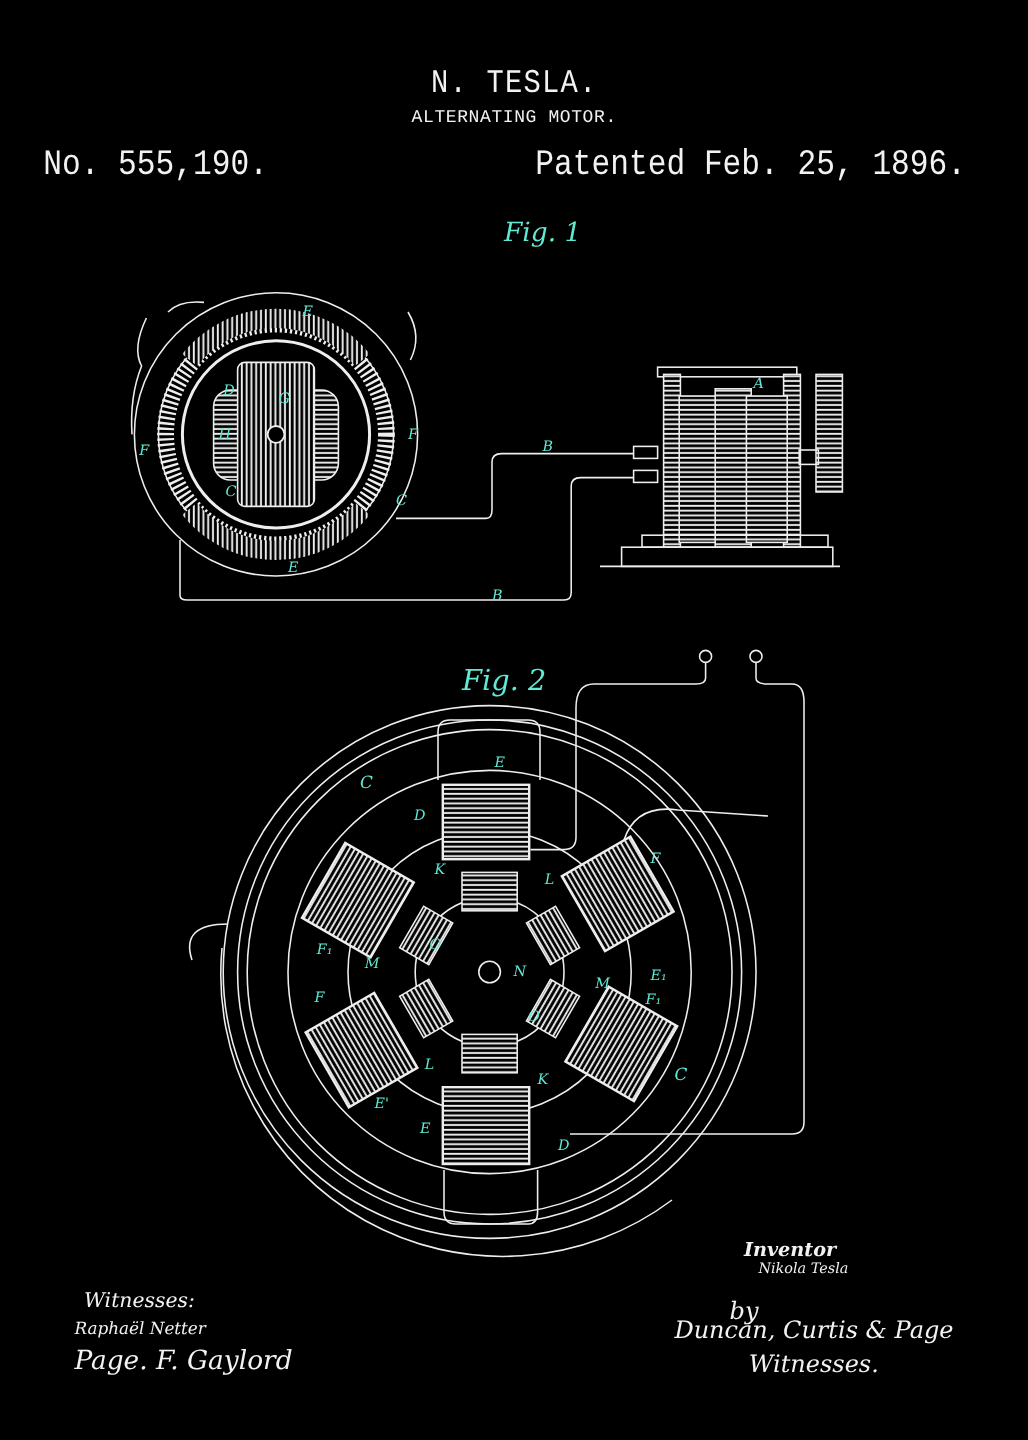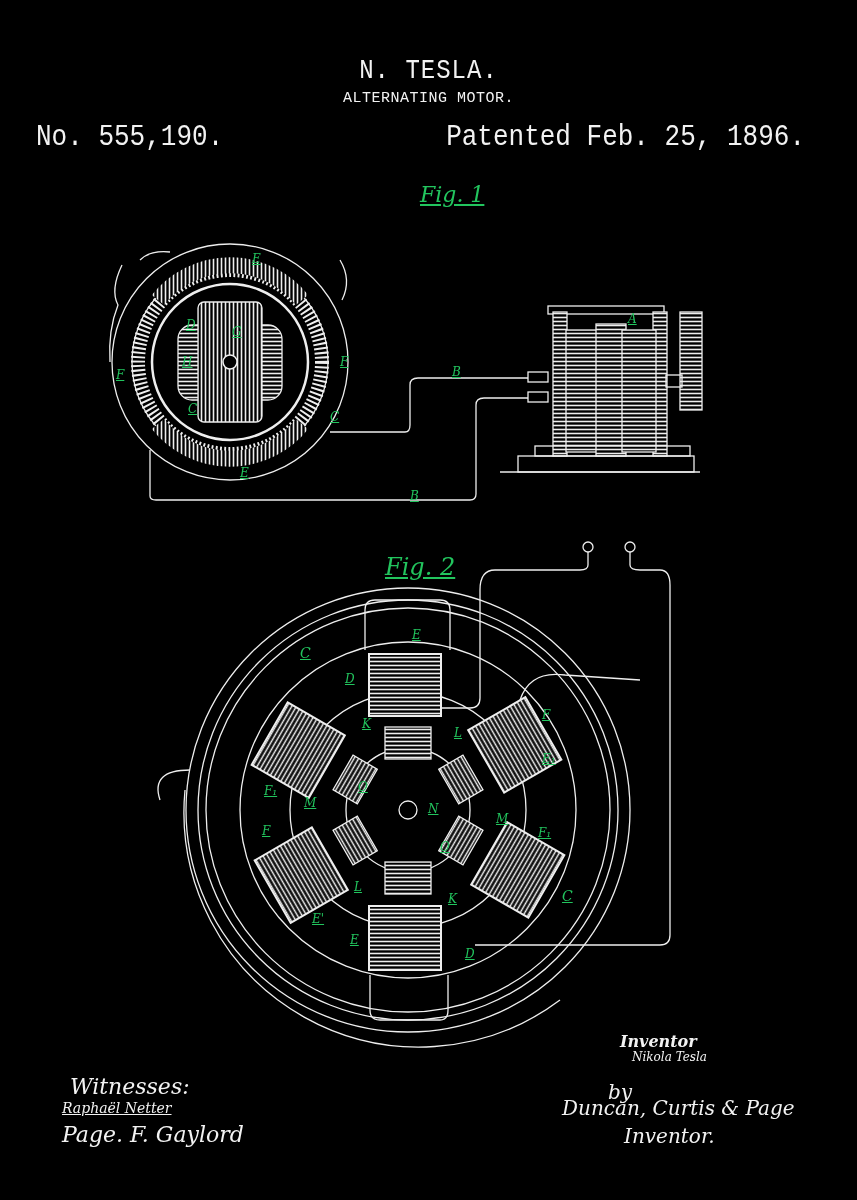--- a/index.html
+++ b/index.html
@@ -3,21 +3,21 @@
 <meta charset="utf-8">
 <style>
   html, body { margin:0; padding:0; background:#000; }
   body { width:857px; height:1200px; position:relative; overflow:hidden; color:#f2f2f2; font-family:"Liberation Serif", "DejaVu Serif", serif; }
   .abs { position:absolute; }
   .hdr-name { top:57px; left:0; width:857px; text-align:center; font-size:24px; letter-spacing:1px; font-family:"Liberation Mono","DejaVu Sans Mono",monospace; transform:scaleY(1.15); }
   .hdr-title { top:90px; left:0; width:857px; text-align:center; font-size:15px; letter-spacing:0.5px; font-family:"Liberation Mono","DejaVu Sans Mono",monospace; }
   .hdr-no { top:120px; left:36px; font-size:26px; font-family:"Liberation Mono","DejaVu Sans Mono",monospace; transform:scaleY(1.15); transform-origin:left top; }
   .hdr-date { top:120px; right:52px; font-size:26px; font-family:"Liberation Mono","DejaVu Sans Mono",monospace; transform:scaleY(1.15); transform-origin:right top; }
   .script { font-family:"DejaVu Serif","Liberation Serif",serif; font-style:italic; }
-  .lbl { position:absolute; font-family:"DejaVu Serif",serif; font-style:italic; font-size:12px; color:#22c55e;text-decoration:underline; }
+  .lbl { position:absolute; font-family:"DejaVu Serif",serif; font-style:italic; font-size:12px; color:#5eead4; }
   svg { position:absolute; left:0; top:0; }
 </style>
 </head>
 <body>
 
 <div class="abs hdr-name">N. TESLA.</div>
 <div class="abs hdr-title">ALTERNATING MOTOR.</div>
 <div class="abs hdr-no">No. 555,190.</div>
 <div class="abs hdr-date">Patented Feb. 25, 1896.</div>
 
@@ -153,28 +153,28 @@
 <div class="lbl" style="left:345px;top:672px;">D</div>
 <div class="lbl" style="left:465px;top:947px;">D</div>
 <div class="lbl" style="left:362px;top:717px;">K</div>
 <div class="lbl" style="left:448px;top:892px;">K</div>
 <div class="lbl" style="left:454px;top:726px;">L</div>
 <div class="lbl" style="left:354px;top:880px;">L</div>
 <div class="lbl" style="left:542px;top:708px;">F</div>
 <div class="lbl" style="left:262px;top:824px;">F</div>
 <div class="lbl" style="left:264px;top:784px;">F₁</div>
 <div class="lbl" style="left:538px;top:826px;">F₁</div>
-<div class="lbl" style="left:542px;top:752px;">E₁</div>
+<div class="lbl" style="left:542px;top:806px;">E₁</div>
 <div class="lbl" style="left:312px;top:912px;">E'</div>
 <div class="lbl" style="left:304px;top:796px;">M</div>
 <div class="lbl" style="left:496px;top:812px;">M</div>
 <div class="lbl" style="left:358px;top:780px;">O</div>
 <div class="lbl" style="left:440px;top:840px;">O</div>
 <div class="lbl" style="left:428px;top:802px;">N</div>
 
-<div class="abs script" style="left:70px;top:1074px;font-size:22px;">Witnesses:</div>
-<div class="abs script" style="left:62px;top:1100px;font-size:14px;text-decoration:underline;">Raphaël Netter</div>
+<div class="abs script" style="left:70px;top:1074px;font-size:17px;">Witnesses:</div>
+<div class="abs script" style="left:62px;top:1100px;font-size:14px;">Raphaël Netter</div>
 <div class="abs script" style="left:62px;top:1122px;font-size:22px;">Page. F. Gaylord</div>
 <div class="abs script" style="left:620px;top:1032px;font-size:16px;font-weight:bold;">Inventor</div>
 <div class="abs script" style="left:632px;top:1050px;font-size:12px;">Nikola Tesla</div>
 <div class="abs script" style="left:608px;top:1080px;font-size:20px;">by</div>
 <div class="abs script" style="left:562px;top:1096px;font-size:20px;">Duncan, Curtis &amp; Page</div>
-<div class="abs script" style="left:624px;top:1124px;font-size:20px;">Inventor.</div>
+<div class="abs script" style="left:624px;top:1124px;font-size:20px;">Witnesses.</div>
 
 </body></html>

